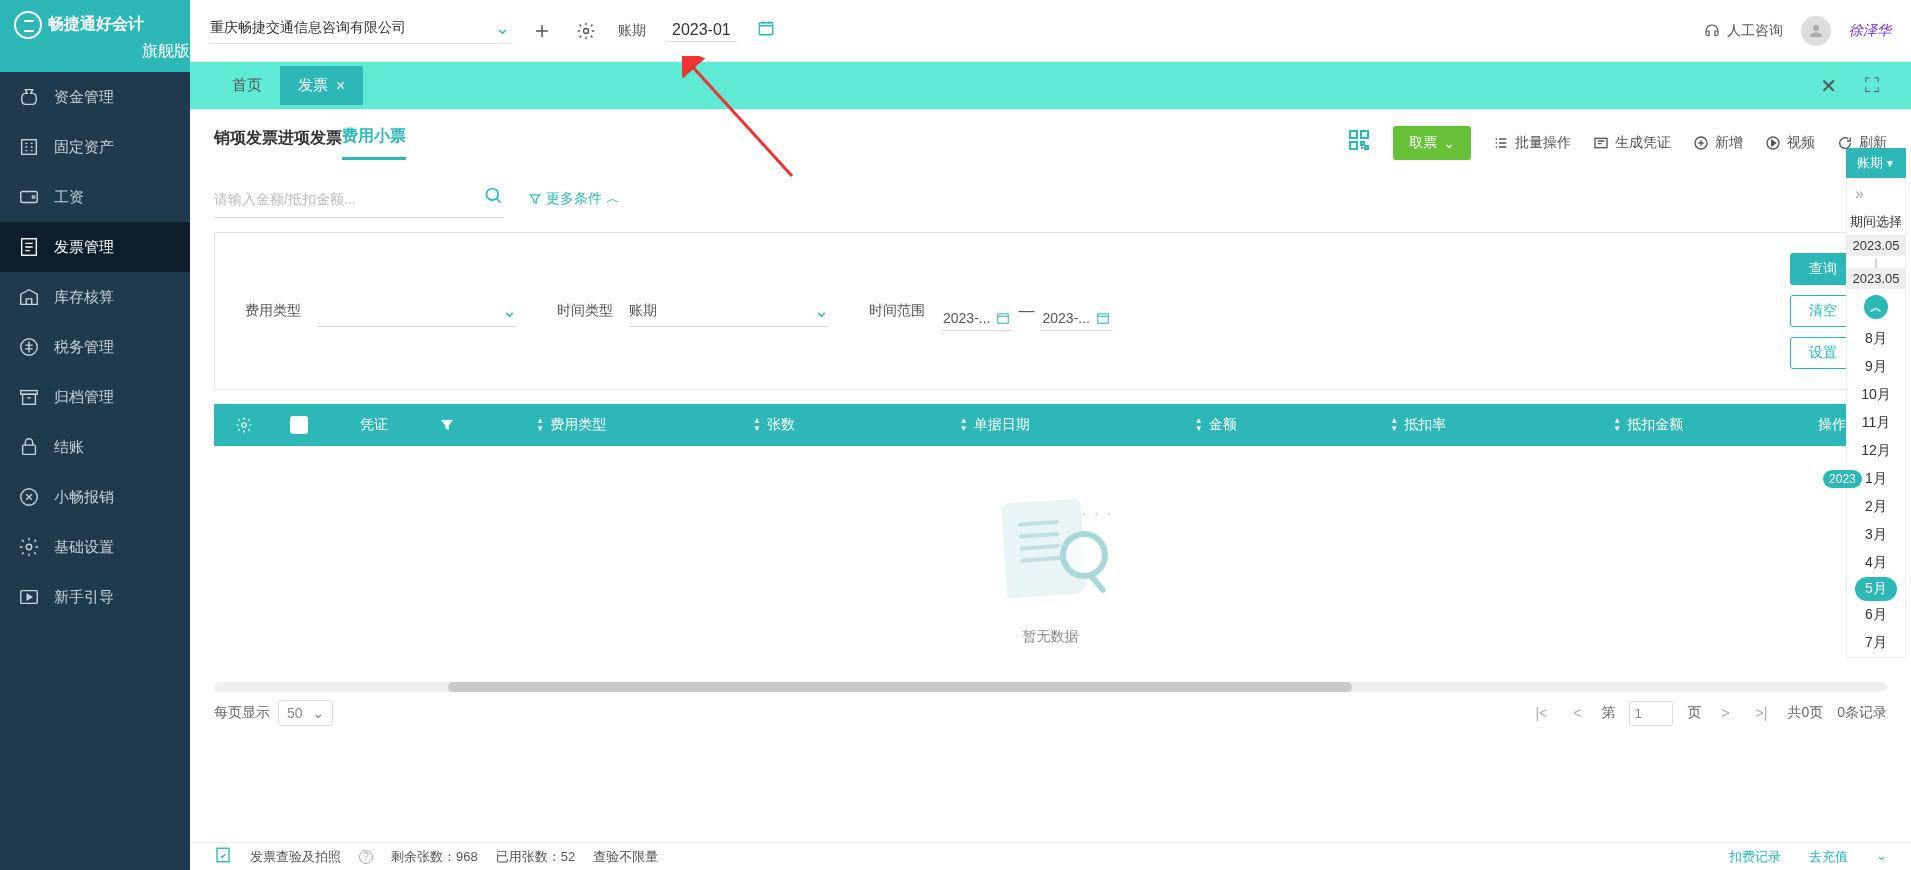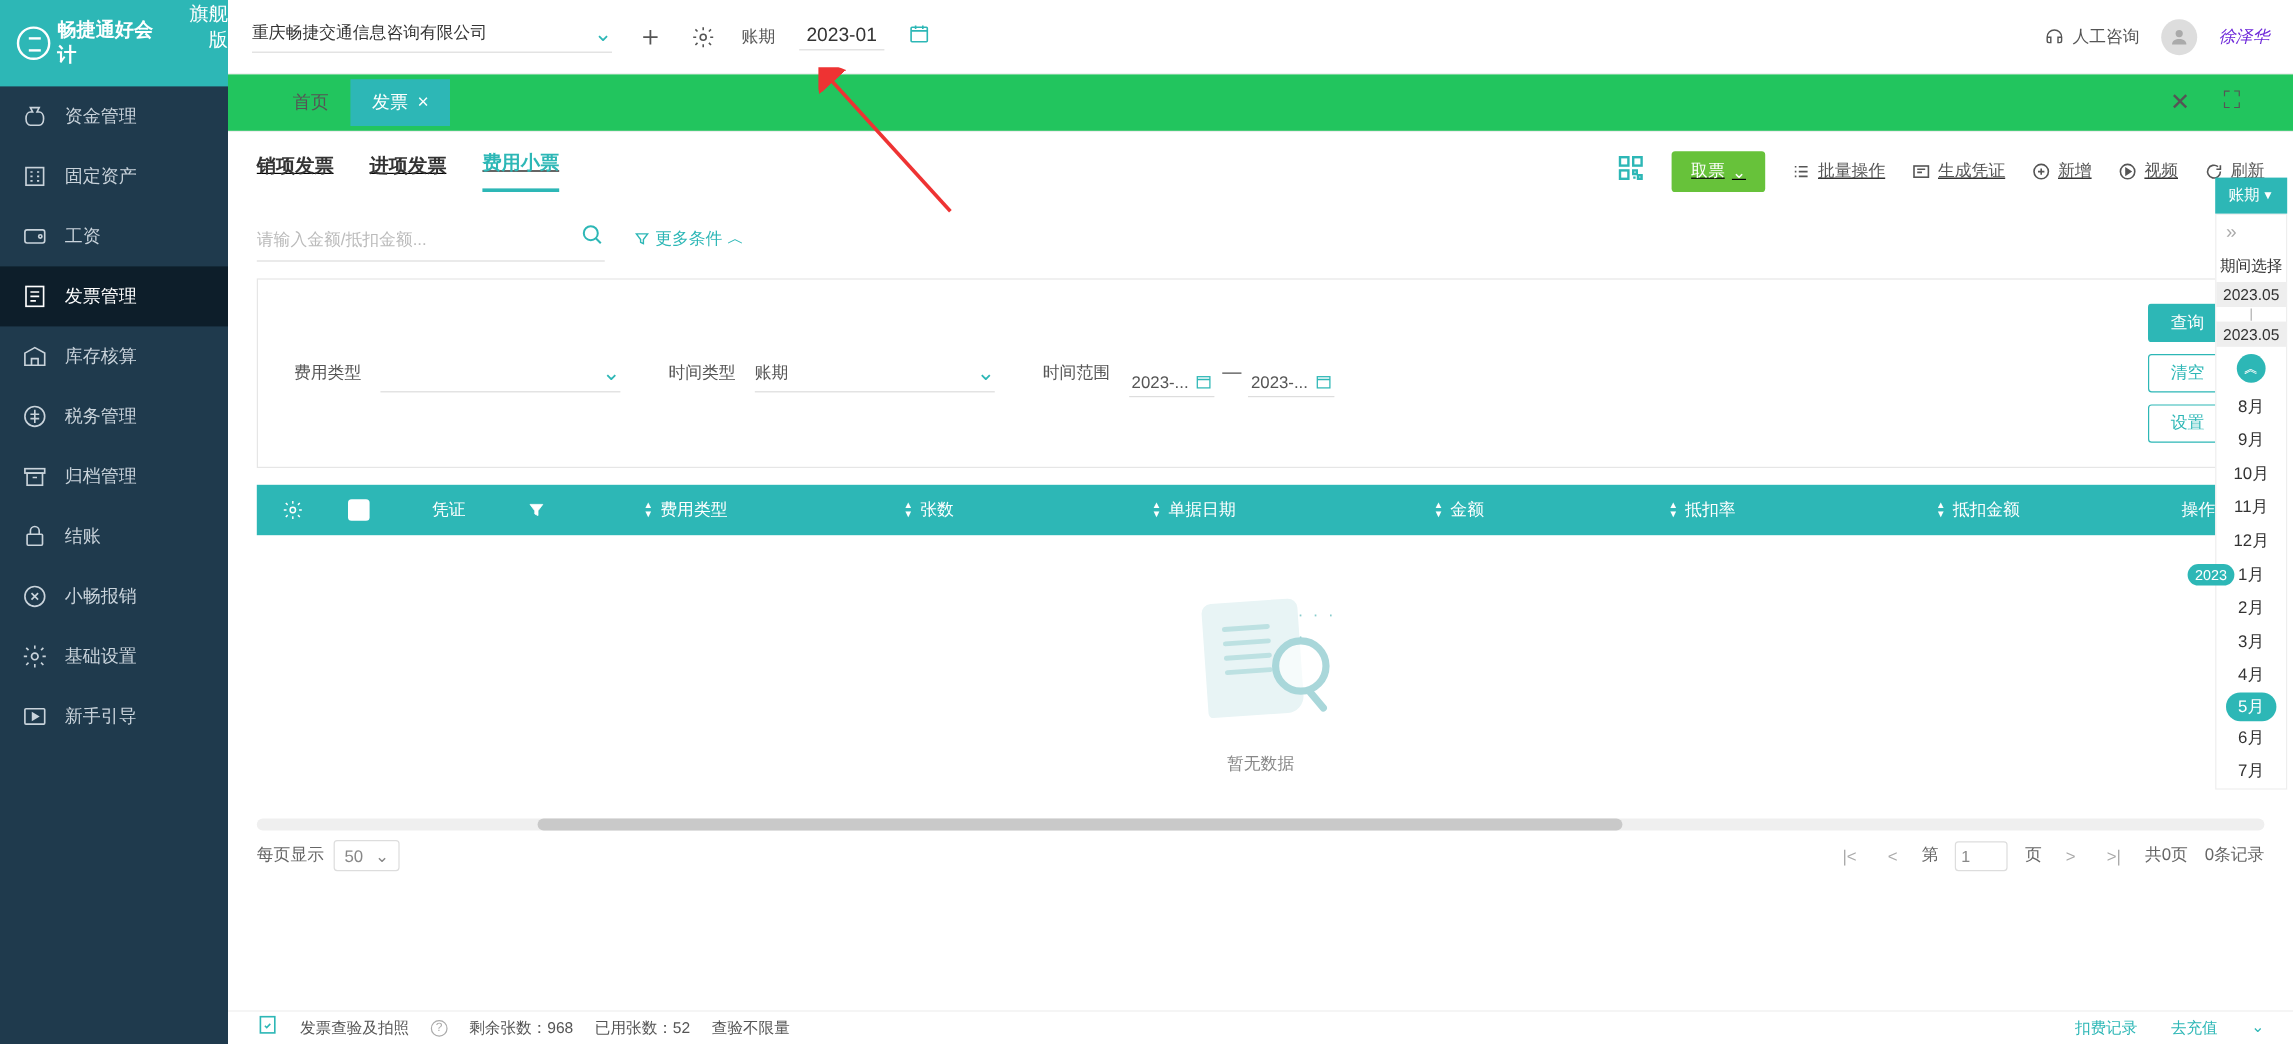--- a/index.html
+++ b/index.html
@@ -1,20 +1,20 @@
 <!DOCTYPE html>
 <html><head>
 <meta charset="utf-8">
 <style>
 * { margin:0; padding:0; box-sizing:border-box; font-family:"Microsoft YaHei",Arial,sans-serif; }
 body { background:#f5f5f5; width:1911px; height:870px; overflow:hidden; }
 .app { display:flex; height:870px; background:#fff; position:relative; }
 
 .sidebar { width:190px; background:#1f3a4d; display:flex; flex-direction:column; }
-.logo-area { height:72px; background:#2db7b6; display:flex; justify-content:center; padding-left:14px; color:#fff; }
+.logo-area { height:72px; background:#2db7b6; display:flex; flex-direction:column; justify-content:center; padding-left:14px; color:#fff; }
 .logo-row { display:flex; align-items:center; gap:6px; font-size:16px; font-weight:bold; }
 .logo-icon { width:28px; height:28px; border:2px solid #fff; border-radius:50%; position:relative; }
 .logo-icon::before { content:""; position:absolute; width:10px; height:2px; background:#fff; top:7px; left:8px; }
 .logo-icon::after { content:""; position:absolute; width:10px; height:2px; background:#fff; top:17px; left:8px; }
 .logo-sub { font-size:16px; margin-top:2px;text-align:right; }
 .side-item { display:flex; align-items:center; gap:14px; padding:14px 18px; color:#c9d3db; font-size:15px; cursor:pointer; }
 .side-item.active { background:#0d1e2a; color:#fff; }
 .side-icon { width:22px; height:22px; display:flex; align-items:center; justify-content:center; }
 .side-icon svg { stroke:#c9d3db; fill:none; stroke-width:1.5; }
 .side-item.active .side-icon svg { stroke:#fff; }
@@ -24,28 +24,28 @@
 .company-sel { display:flex; align-items:center; border-bottom:1px solid #ddd; width:300px; padding-bottom:4px; font-size:14px; color:#333; justify-content:space-between; }
 .chev-down { color:#2db7b6; font-size:18px; }
 .icon-btn { width:24px; height:24px; display:flex; align-items:center; justify-content:center; cursor:pointer; color:#555; }
 .period-label { color:#555; font-size:14px; }
 .period-val { font-size:16px; color:#333; border-bottom:1px solid #ddd; padding:2px 6px; }
 .cal-icon { color:#2db7b6; font-size:18px; }
 .top-right { margin-left:auto; display:flex; align-items:center; gap:18px; }
 .avatar { width:30px; height:30px; border-radius:50%; background:#ddd; display:flex; align-items:center; justify-content:center; color:#999; font-size:16px; }
 .top-link { display:flex; align-items:center; gap:6px; color:#555; font-size:14px; }
 
-.tab-bar { height:48px; display:flex; align-items:center; padding:0 36px; background:#22c55e; border-bottom:1px solid #eee; }
+.tab-bar { height:48px; display:flex; align-items:center; padding:0 24px; background:#5eead4; border-bottom:1px solid #eee; }
 .tab { padding:10px 18px; font-size:15px; color:#555; cursor:pointer; }
 .tab.active { background:#2db7b6; color:#fff; display:flex; align-items:center; gap:8px; }
 .tab-close-row { margin-left:auto; display:flex; gap:12px; }
 .close-x { font-size:20px; color:#555; cursor:pointer; padding:4px 8px; }
 
 .content { flex:1; padding:10px 0 0 0; overflow:hidden; position:relative; }
-.sub-tabs { display:flex; align-items:center; padding:0 24px; gap:30px; height:46px;text-decoration:underline; }
+.sub-tabs { display:flex; align-items:center; padding:0 24px; height:46px; }
 .sub-tab { font-size:16px; font-weight:bold; color:#333; padding-bottom:10px; cursor:pointer; }
 .sub-tab.active { color:#2db7b6; border-bottom:3px solid #2db7b6; }
 .sub-actions { margin-left:auto; display:flex; align-items:center; gap:22px; }
 .qr-icon { color:#2db7b6; font-size:22px; }
 .green-btn { background:#67c23a; color:#fff; padding:8px 16px; border-radius:3px; font-size:14px; display:flex; align-items:center; gap:6px; cursor:pointer; }
 .action-link { display:flex; align-items:center; gap:6px; color:#555; font-size:14px; cursor:pointer; }
 
 .filter-bar { display:flex; align-items:center; padding:14px 24px; gap:24px; }
 .search-box { width:290px; border-bottom:1px solid #ddd; display:flex; align-items:center; padding:6px 0; }
 .search-box input { flex:1; border:none; outline:none; font-size:14px; color:#555; }

